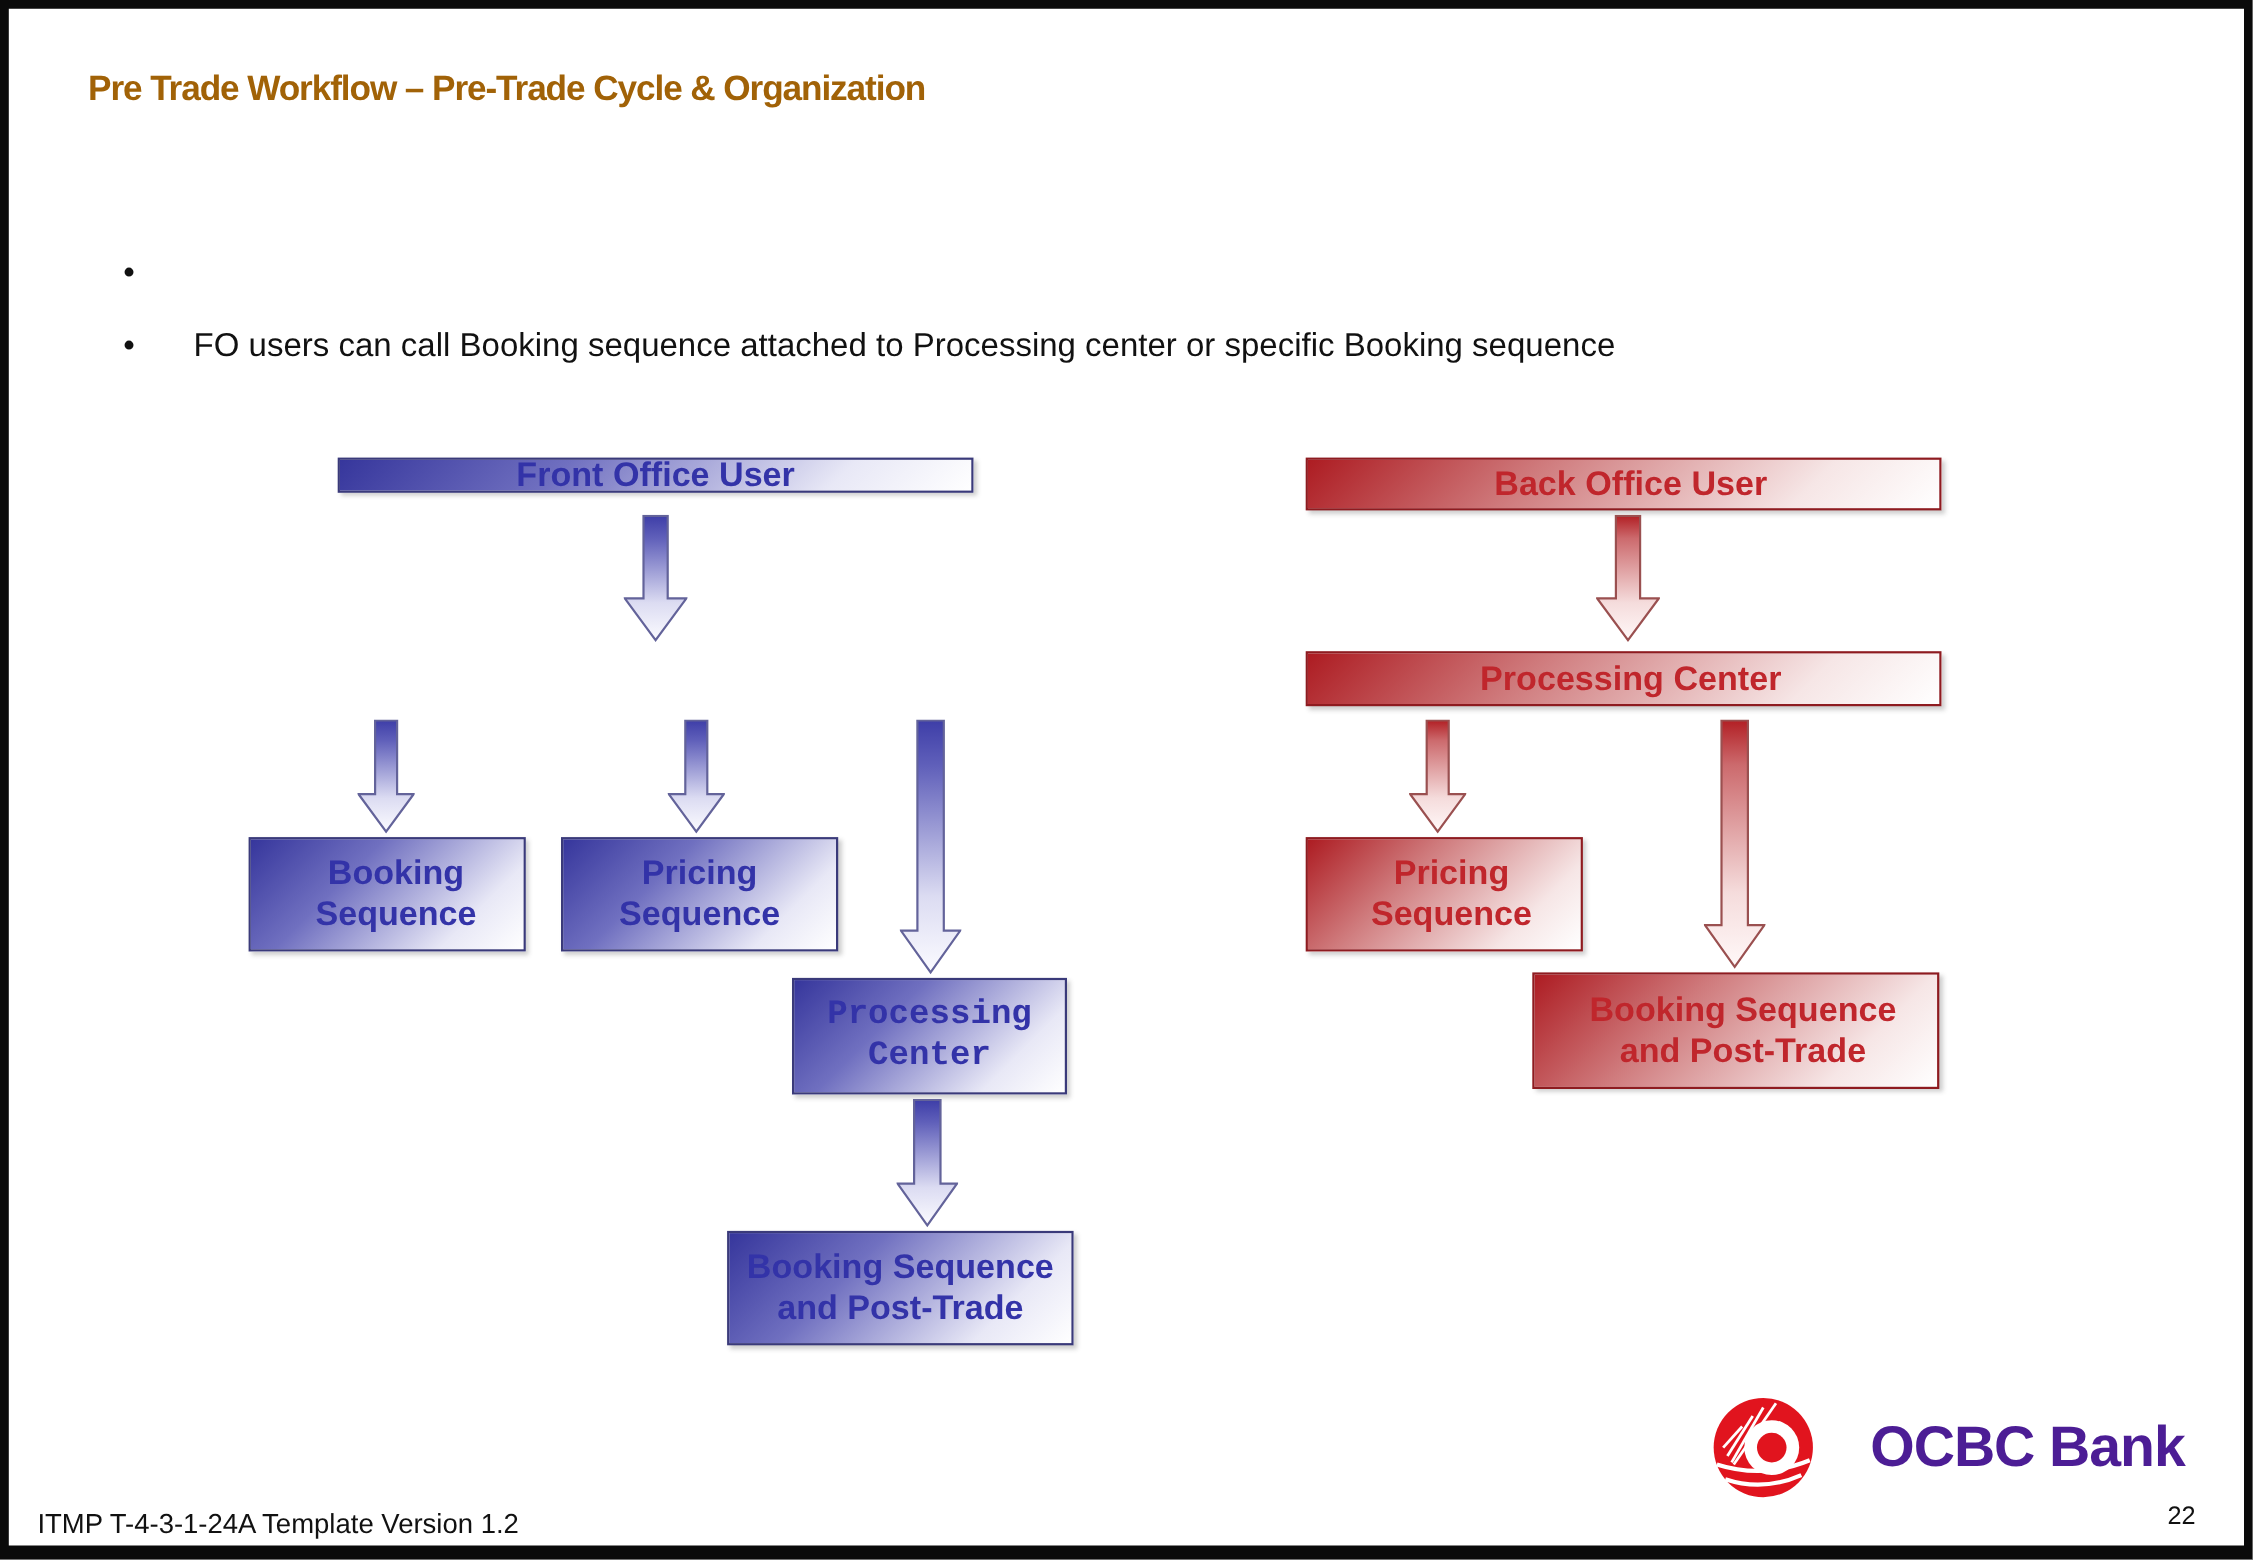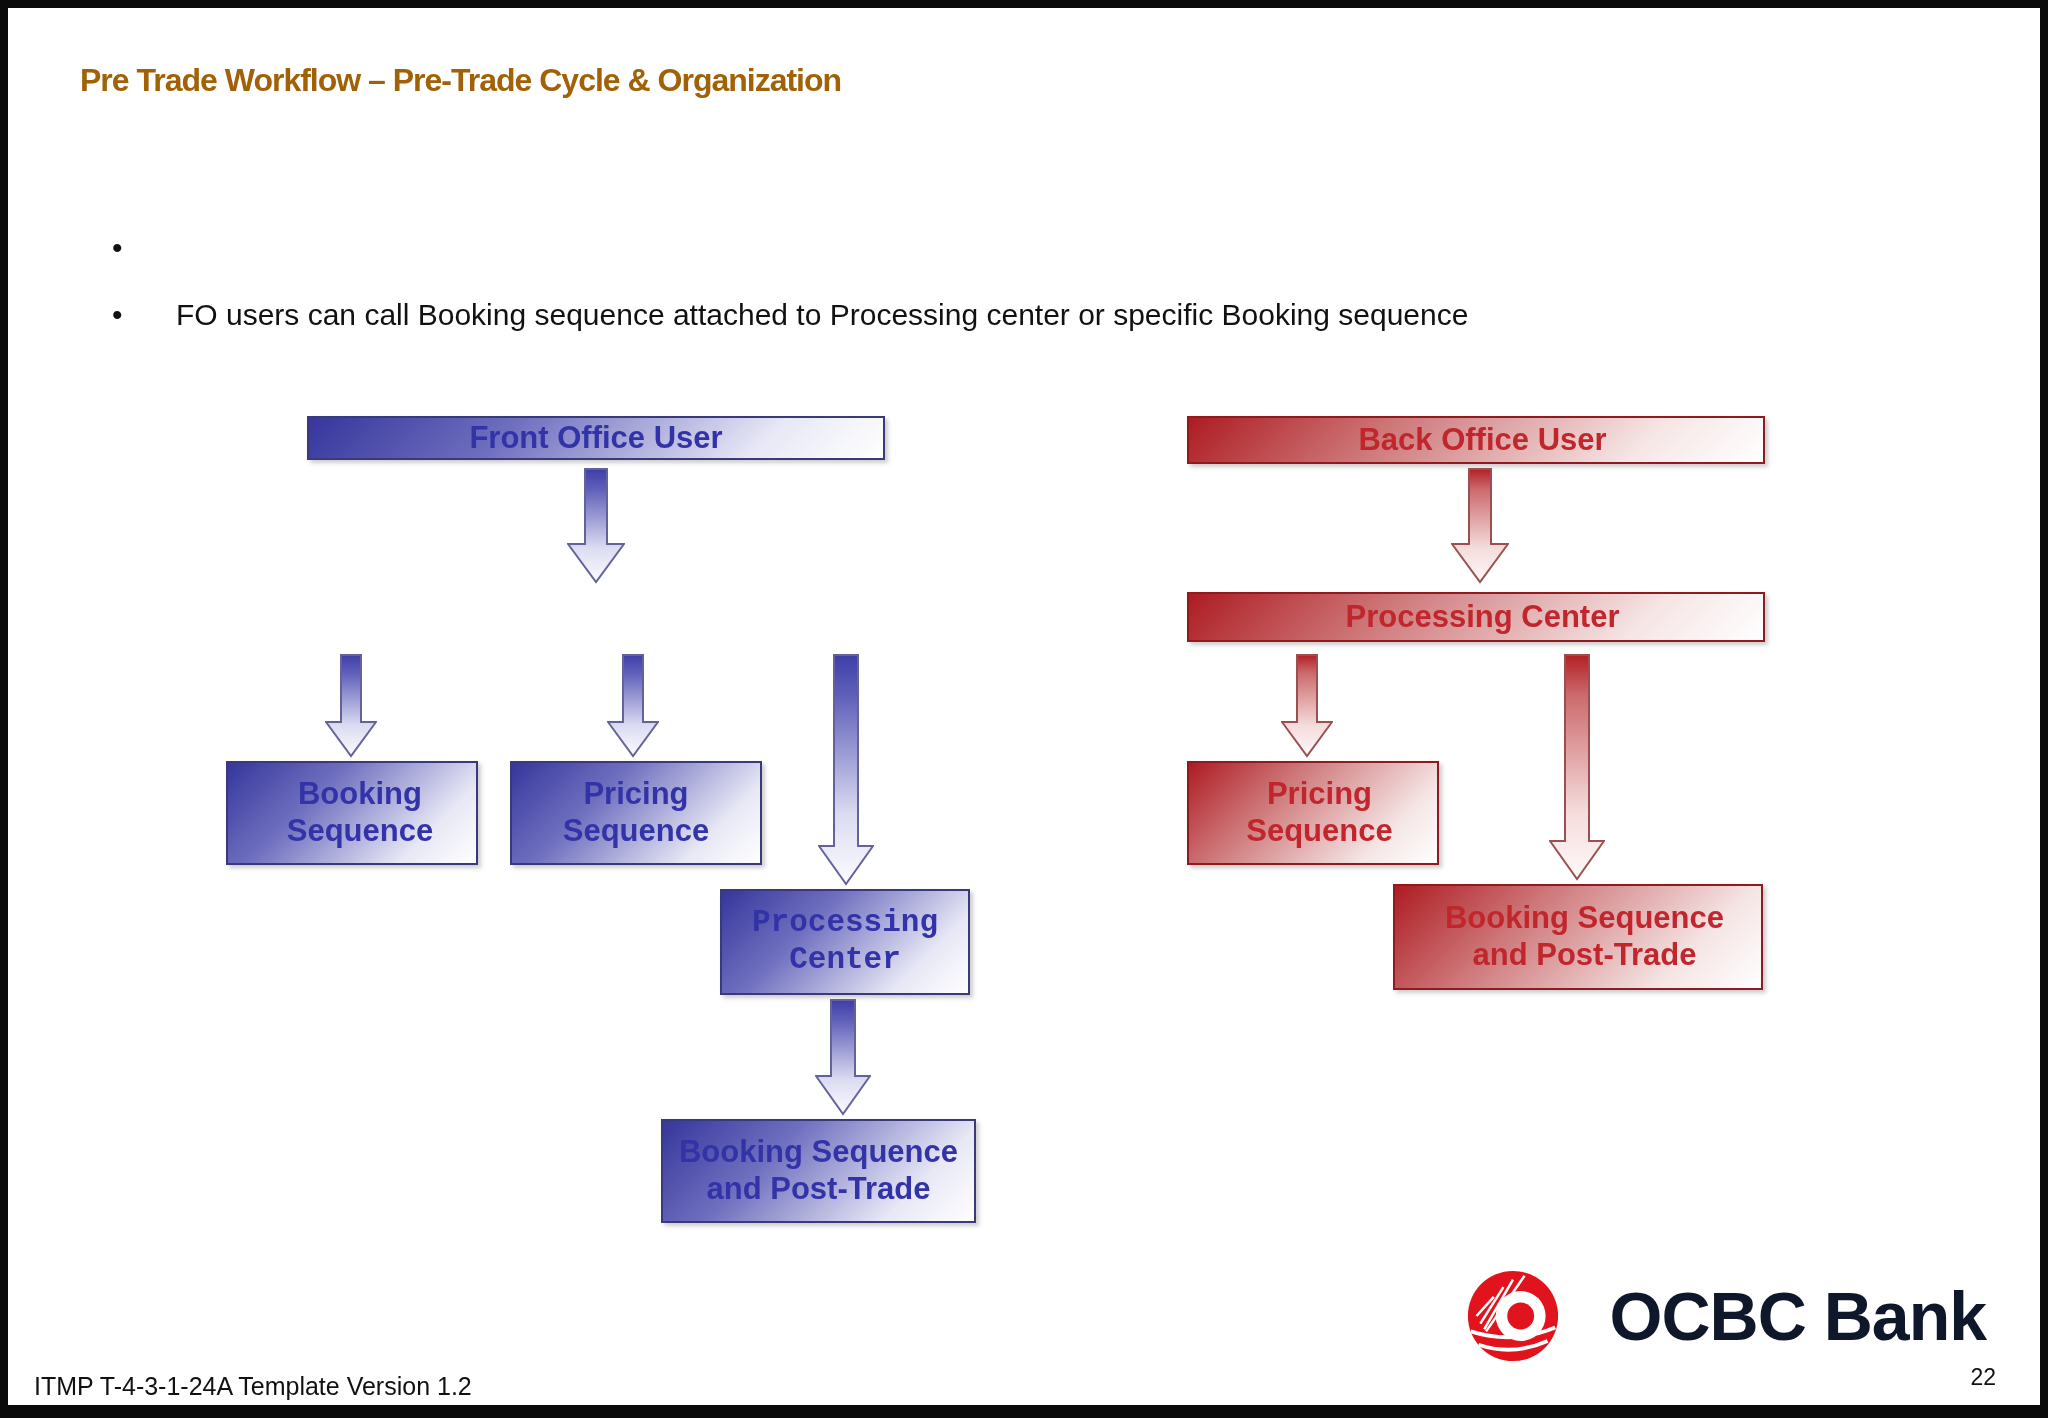--- a/index.html
+++ b/index.html
@@ -64,23 +64,23 @@
   .page-number {
     position: absolute; right: 52px; top: 1364px;
     font-size: 23px; color: #111;
   }
   .logo {
     position: absolute; right: 62px; top: 1268px;
     display: flex; align-items: center;
   }
   .logo-emblem { width: 96px; height: 96px; margin-right: 10px; }
   .logo-text {
-    font-size: 68px; font-weight: 700;
+    font-size: 52px; font-weight: 700;
     letter-spacing: -1px;
-    color: #0f172a;
+    color: #4c1d95;
     white-space: nowrap;
     margin-left: 39px;
   }
 </style>
 </head>
 <body>
 
 <div class="slide">
   <div class="frame"></div>
 
@@ -106,21 +106,21 @@
   <div class="bullets">
     <div class="bullet-row">
       <span class="bullet-dot">•</span>
     </div>
     <div class="bullet-row">
       <span class="bullet-dot">•</span>
       <span class="bullet-text">FO users can call Booking sequence attached to Processing center or specific Booking sequence</span>
     </div>
   </div>
 
-  <div class="node blue-node" style="left:307px; top:416px; width:578px; height:44px;">Front Office User</div>
+  <div class="node blue-node" style="left:307px; top:416px; width:578px; height:32px;">Front Office User</div>
 
   <svg class="arrow" style="left:567px; top:468px;" width="58" height="116">
     <polygon points="18,1 40,1 40,76 57,76 29,114 1,76 18,76" fill="url(#gradBlue)" stroke="#63639a" stroke-width="2"></polygon>
   </svg>
 
 
   <svg class="arrow" style="left:325px; top:654px;" width="52" height="104">
     <polygon points="16,1 36,1 36,68 51,68 26,102 1,68 16,68" fill="url(#gradBlue)" stroke="#63639a" stroke-width="2"></polygon>
   </svg>
   <svg class="arrow" style="left:607px; top:654px;" width="52" height="104">

